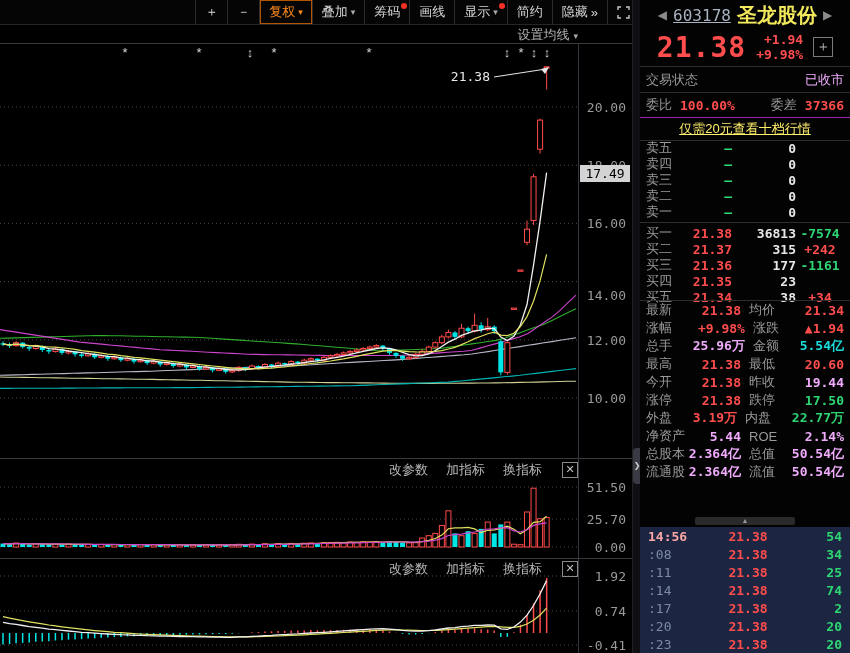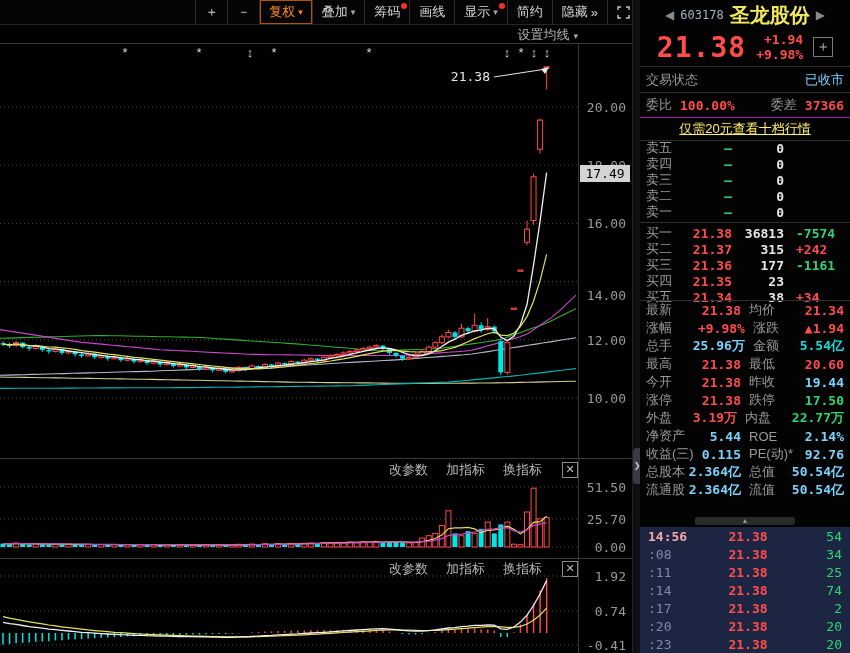--- a/index.html
+++ b/index.html
@@ -34,60 +34,60 @@
              font-size:13px;text-align:center;padding:1px 0;}
   #vline{position:absolute;left:578px;top:43px;width:0;height:610px;border-left:1px solid #35353f;}
   #strip{position:absolute;left:632px;top:0;width:8px;height:653px;background:#101014;border-left:1px solid #222;}
   #collapse-handle{position:absolute;left:0;top:448px;width:8px;height:36px;background:#3a3a44;
                    border-radius:4px 0 0 4px;color:#cfcfcf;font-size:8px;line-height:36px;text-align:center;cursor:pointer;}
   
   #right{position:absolute;left:640px;top:0;width:210px;height:653px;background:#030303;font-size:13px;}
   #rp-header{position:absolute;top:0;left:0;width:210px;height:66px;border-bottom:1px solid #2e2e2e;}
   #rp-title{display:flex;align-items:center;justify-content:center;gap:6px;height:30px;}
   .navarrow{color:#8a8a8a;font-size:12px;cursor:pointer;}
-  #stock-code{color:#a9b2c0;font-size:12px;}
+  #stock-code{color:#a9b2c0;font-size:16px;text-decoration:underline;}
   #stock-name{color:#f3e95c;font-size:20px;font-weight:bold;}
   #rp-price-row{display:flex;align-items:center;justify-content:center;gap:10px;height:34px;}
   #last-price{color:#ff4d4d;font-size:28px;font-weight:bold;letter-spacing:1px;}
   #chg-block{display:flex;flex-direction:column;align-items:flex-end;line-height:15px;}
   #chg-block span{color:#ff4d4d;font-weight:bold;font-size:13px;}
   #add-btn{width:18px;height:18px;border:1px solid #7a7a7a;color:#b5b5b5;text-align:center;
            line-height:16px;font-size:14px;cursor:pointer;}
   .rrow{display:flex;align-items:center;padding:0 6px;}
   #status-row{height:25px;border-bottom:1px solid #2e2e2e;}
   #wb-row{height:24px;border-bottom:1px solid #a21caf;}
   .rlabel{color:#9a9a9a;}
   .grow{flex:1;}
   #promo{height:23px;display:flex;align-items:center;justify-content:center;border-bottom:1px solid #2e2e2e;}
   #promo span{color:#ffef6b;text-decoration:underline;cursor:pointer;}
   
   #orderbook{position:absolute;top:140px;left:0;width:210px;}
   .obrow{display:flex;align-items:center;height:16px;padding:0 6px;}
   .obrow .lab{width:34px;color:#9a9a9a;}
   .obrow .price{width:52px;text-align:right;font-weight:bold;}
   .obrow .vol{flex:1;text-align:right;color:#e6e6e6;font-weight:bold;}
-  .obrow .delta{width:48px;text-align:left;font-weight:bold;padding-left:12px;}
+  .obrow .delta{width:48px;text-align:center;font-weight:bold;}
   #ob-divider{height:0;border-top:1px solid #2e2e2e;margin:2px 0;}
   
   #stats{position:absolute;top:300px;left:0;width:210px;border-top:1px solid #2e2e2e;}
   .strow{display:flex;align-items:center;height:18px;padding:0 6px;}
   .strow .sl{color:#9a9a9a;width:52px;white-space:nowrap;}
   .strow .sv{flex:1;text-align:right;font-weight:bold;white-space:nowrap;}
   .strow .sv.first{margin-right:8px;}
-  .c-red{color:#ff4d4d;} .c-green{color:#2ed573;} .c-white{color:#7dd3fc;}
+  .c-red{color:#ff4d4d;} .c-green{color:#2ed573;} .c-white{color:#f0abfc;}
   .c-cyan{color:#19dcdc;}
   #collapse-bar{position:absolute;top:517px;left:55px;width:100px;height:8px;background:#2a2a2a;
                 border-radius:2px;text-align:center;line-height:7px;font-size:7px;color:#999;cursor:pointer;}
   
   #ticks{position:absolute;top:527px;left:0;width:210px;height:126px;background:#1c2642;}
   .tickrow{display:flex;align-items:center;height:18px;padding:0 8px;}
   .tickrow .tt{width:46px;color:#7f8aa3;}
   .tickrow:first-child .tt{color:#fca5a5;font-weight:bold;}
   .tickrow .tp{flex:1;text-align:center;color:#ff4d4d;font-weight:bold;}
-  .tickrow .tv{width:40px;text-align:right;color:#2ed573;font-weight:normal;}
+  .tickrow .tv{width:40px;text-align:right;color:#2ed573;font-weight:bold;}
 </style>
 </head>
 <body>
 
 <div id="app">
 
   <div id="toolbar">
       <div class="tbtn">
         <span>＋</span>
       </div>
@@ -680,26 +680,20 @@
           <span class="sl">内盘</span>
           <span class="sv mono c-green">22.77万</span>
         </div>
         <div class="strow">
           <span class="sl">净资产</span>
           <span class="sv first mono c-white">5.44</span>
           <span class="sl">ROE</span>
           <span class="sv mono c-white">2.14%</span>
         </div>
         <div class="strow">
-          <span class="sl">收益(三)</span>
-          <span class="sv first mono c-white">0.115</span>
-          <span class="sl">PE(动)*</span>
-          <span class="sv mono c-white">92.76</span>
-        </div>
-        <div class="strow">
           <span class="sl">总股本</span>
           <span class="sv first mono c-white">2.364亿</span>
           <span class="sl">总值</span>
           <span class="sv mono c-white">50.54亿</span>
         </div>
         <div class="strow">
           <span class="sl">流通股</span>
           <span class="sv first mono c-white">2.364亿</span>
           <span class="sl">流值</span>
           <span class="sv mono c-white">50.54亿</span>

